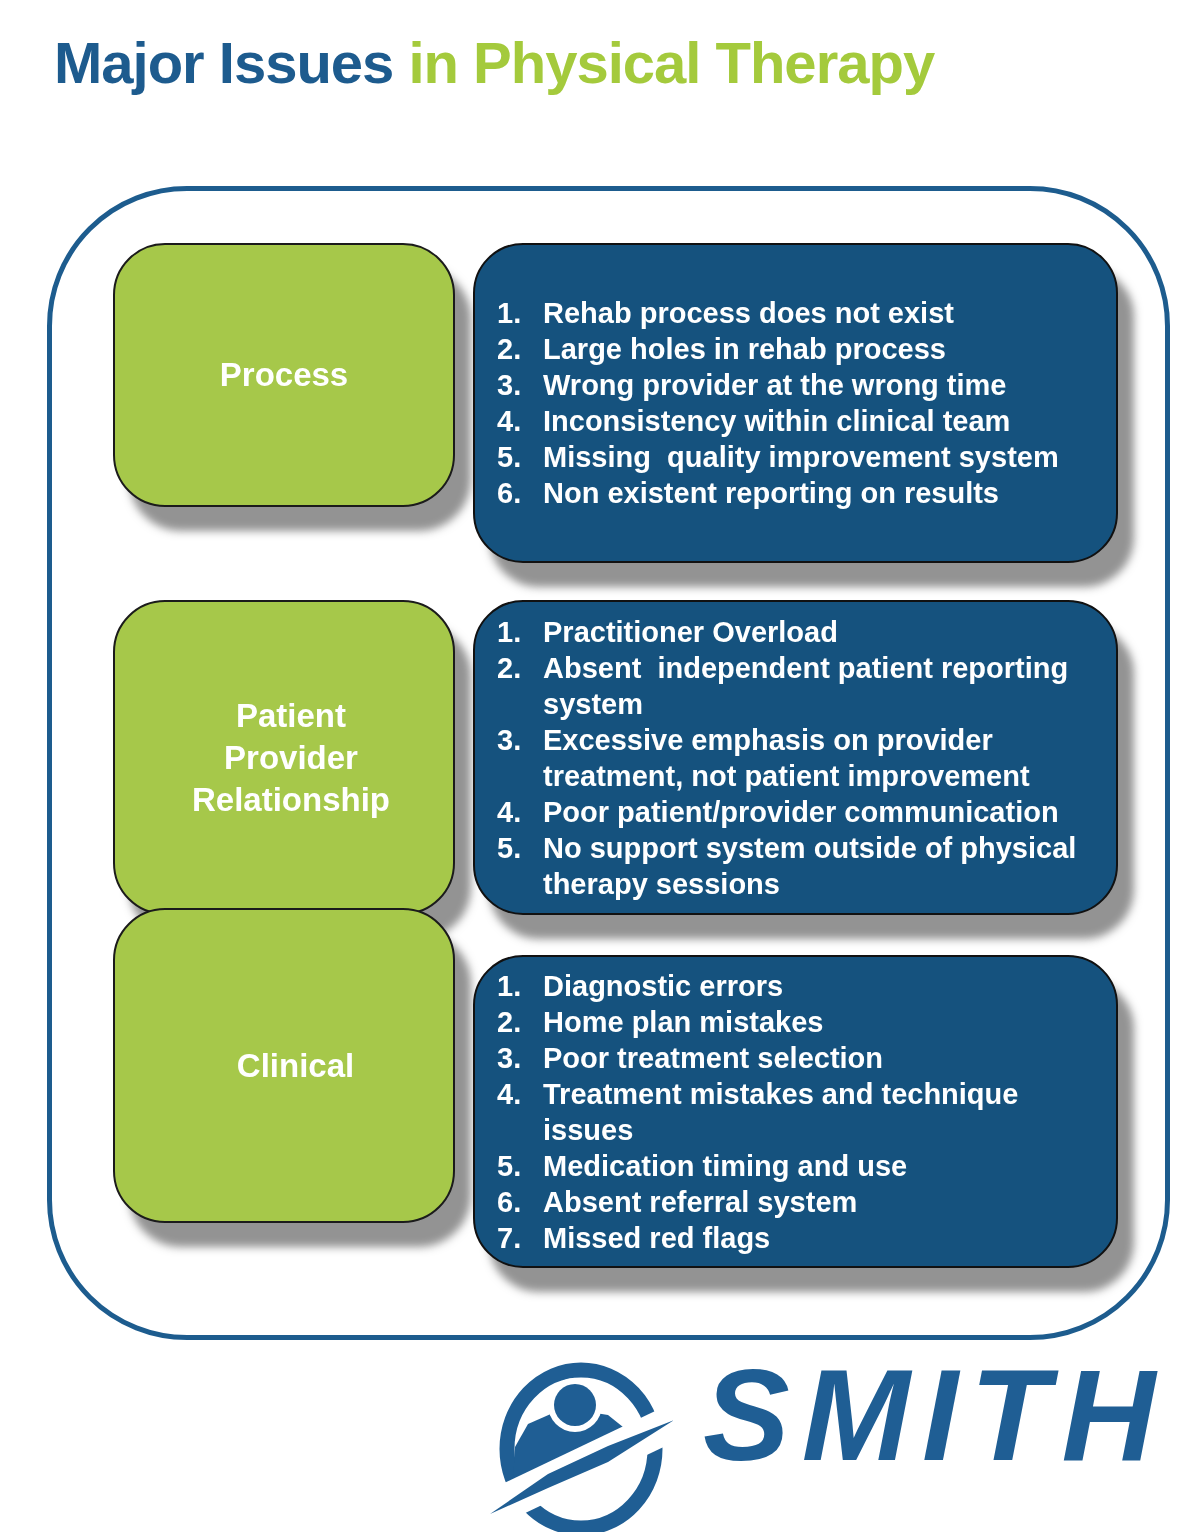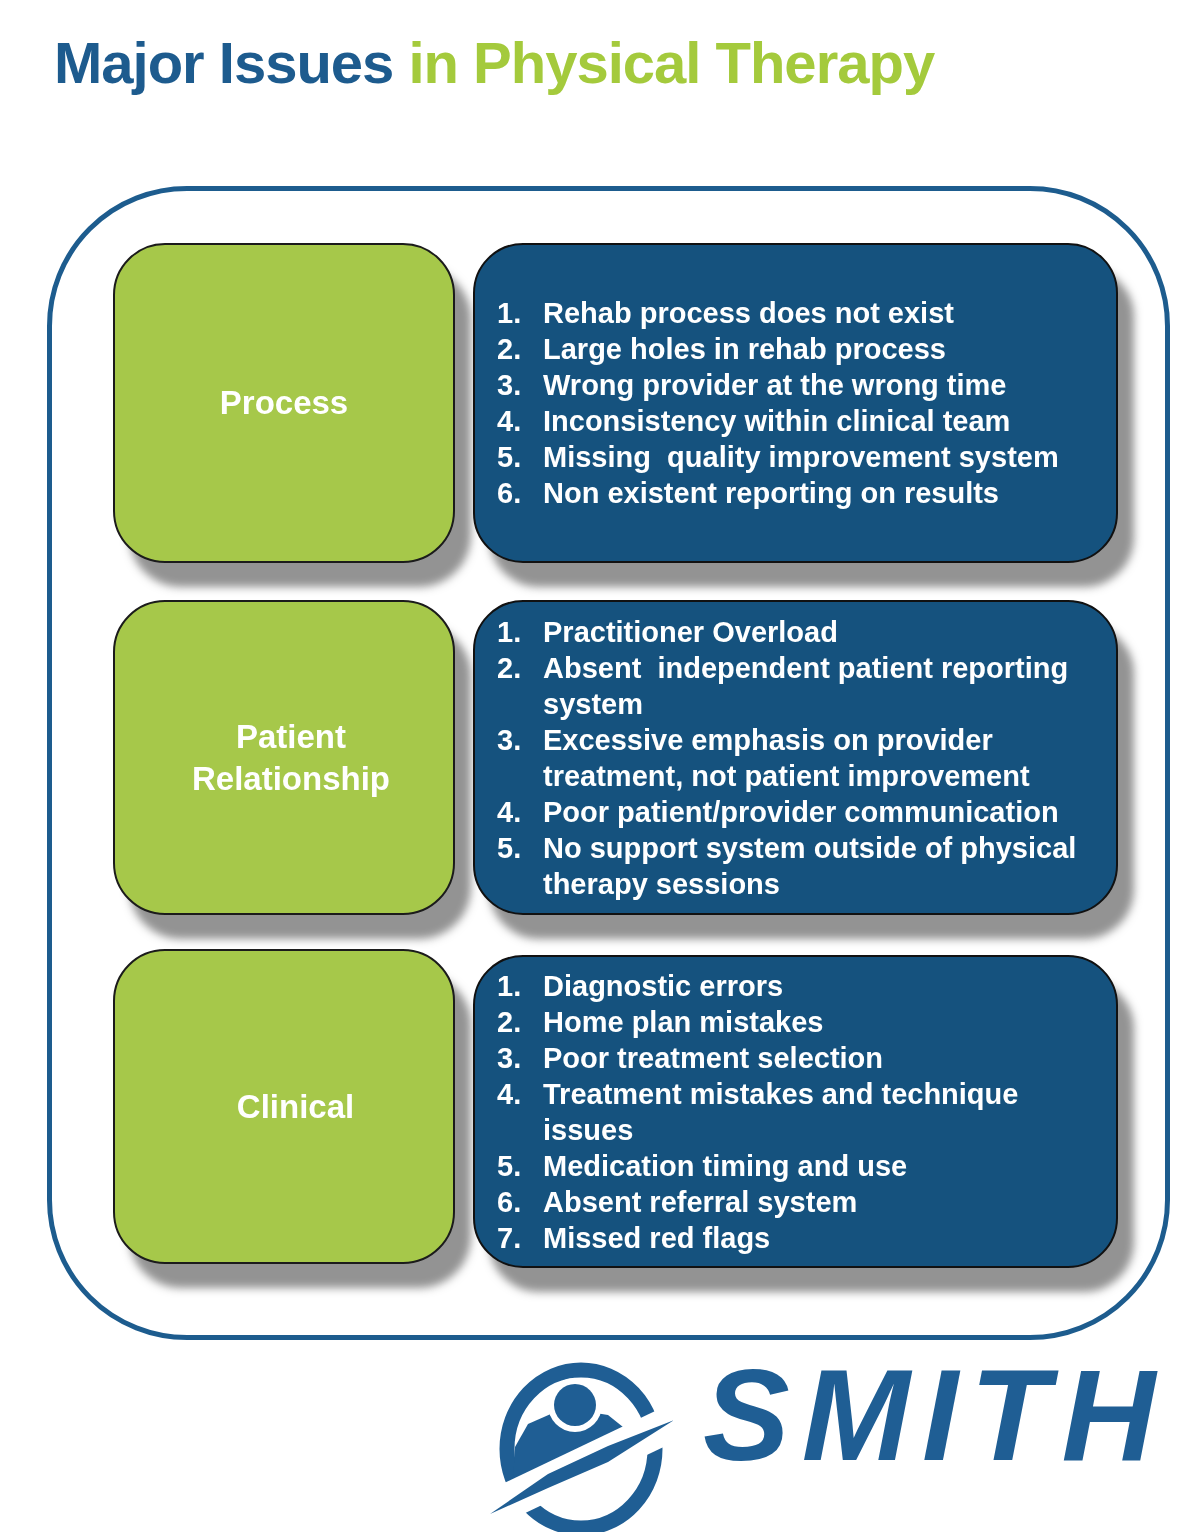--- a/index.html
+++ b/index.html
@@ -70,21 +70,21 @@
 <div class="canvas">
 
   <div class="title">
     <div>
       <span class="t-blue">Major Issues</span><span class="t-green t-part2">in Physical Therapy</span>
     </div>
   </div>
 
   <div class="frame"></div>
 
-  <div class="gbox" style="top:243px;height:320px;">
+  <div class="gbox" style="top:243px;height:264px;">
     <div class="glabel">
       <div>Process</div>
     </div>
   </div>
   <div class="bbox" style="top:243px;height:320px;">
     <ol class="blist">
       <li>
           <span class="item-num">1.</span>
           <span class="item-text">Rehab process does not exist</span>
         </li>
@@ -107,20 +107,21 @@
       <li>
           <span class="item-num">6.</span>
           <span class="item-text">Non existent reporting on results</span>
         </li>
     </ol>
   </div>
 
   <div class="gbox" style="top:600px;height:315px;padding-left:14px;">
     <div class="glabel">
       <div>Patient</div>
+      <div>Provider</div>
       <div>Relationship</div>
     </div>
   </div>
   <div class="bbox" style="top:600px;height:315px;">
     <ol class="blist">
       <li>
           <span class="item-num">1.</span>
           <span class="item-text">Practitioner Overload</span>
         </li>
       <li>
@@ -135,21 +136,21 @@
           <span class="item-num">4.</span>
           <span class="item-text">Poor patient/provider communication</span>
         </li>
       <li>
           <span class="item-num">5.</span>
           <span class="item-text">No support system outside of physical therapy sessions</span>
         </li>
     </ol>
   </div>
 
-  <div class="gbox" style="top:949px;height:315px;padding-left:23px;">
+  <div class="gbox" style="top:908px;height:315px;padding-left:23px;">
     <div class="glabel">
       <div>Clinical</div>
     </div>
   </div>
   <div class="bbox" style="top:955px;height:313px;">
     <ol class="blist">
       <li>
           <span class="item-num">1.</span>
           <span class="item-text">Diagnostic errors</span>
         </li>

